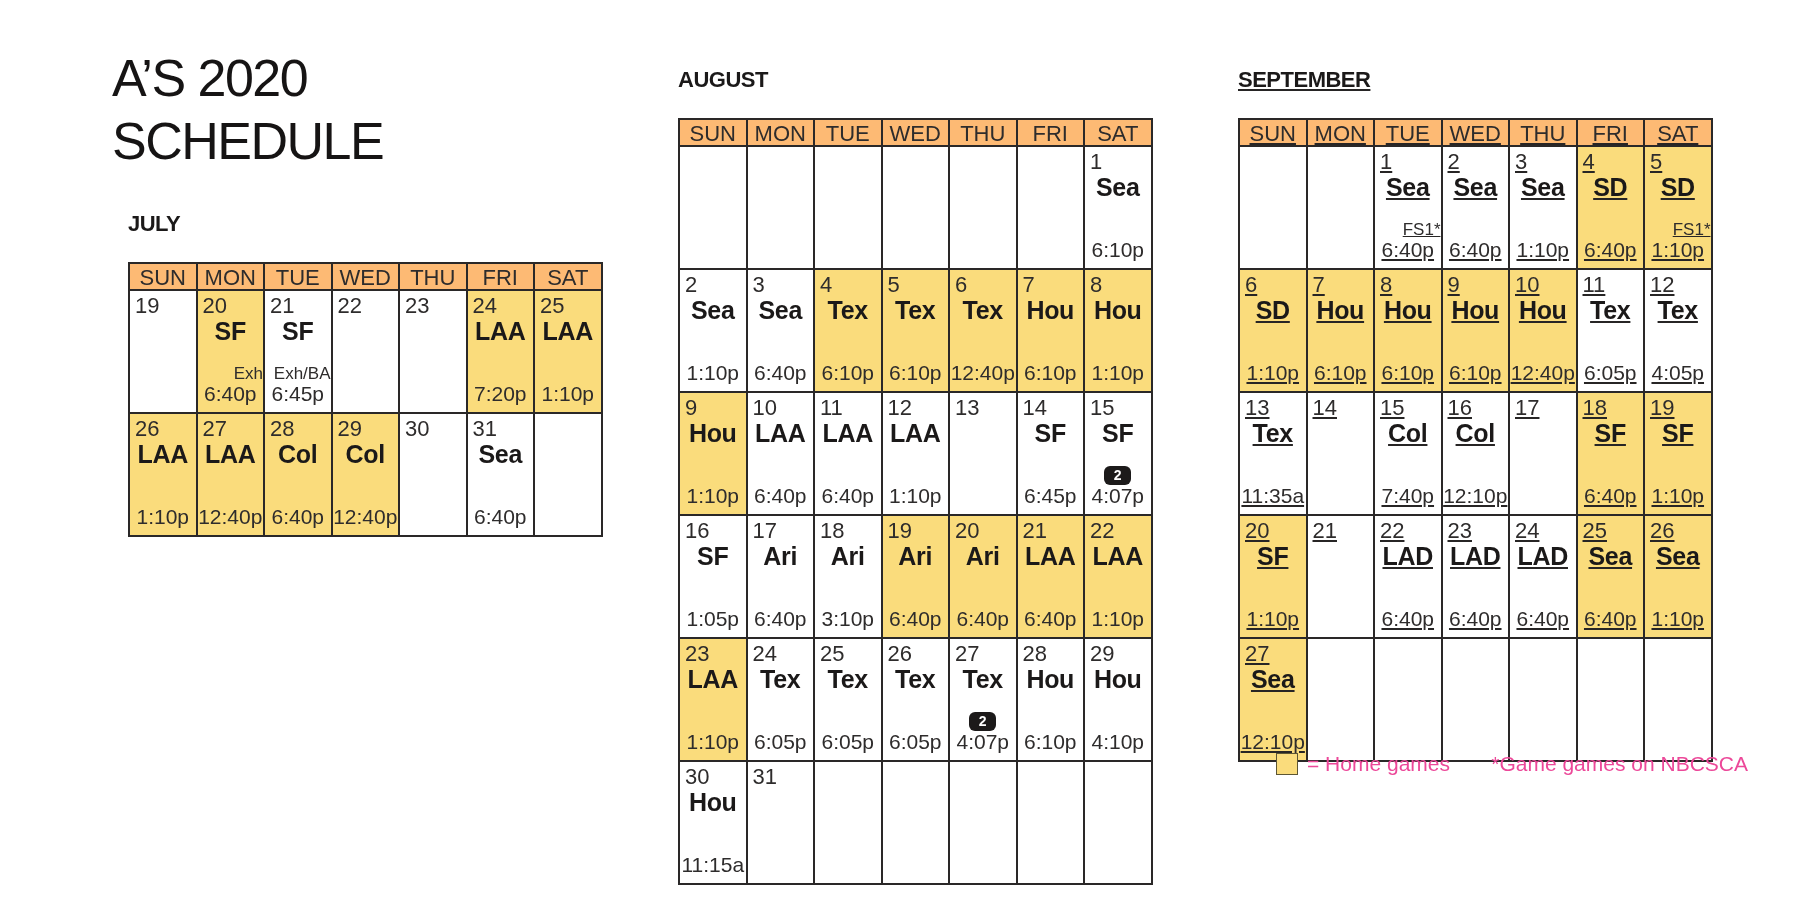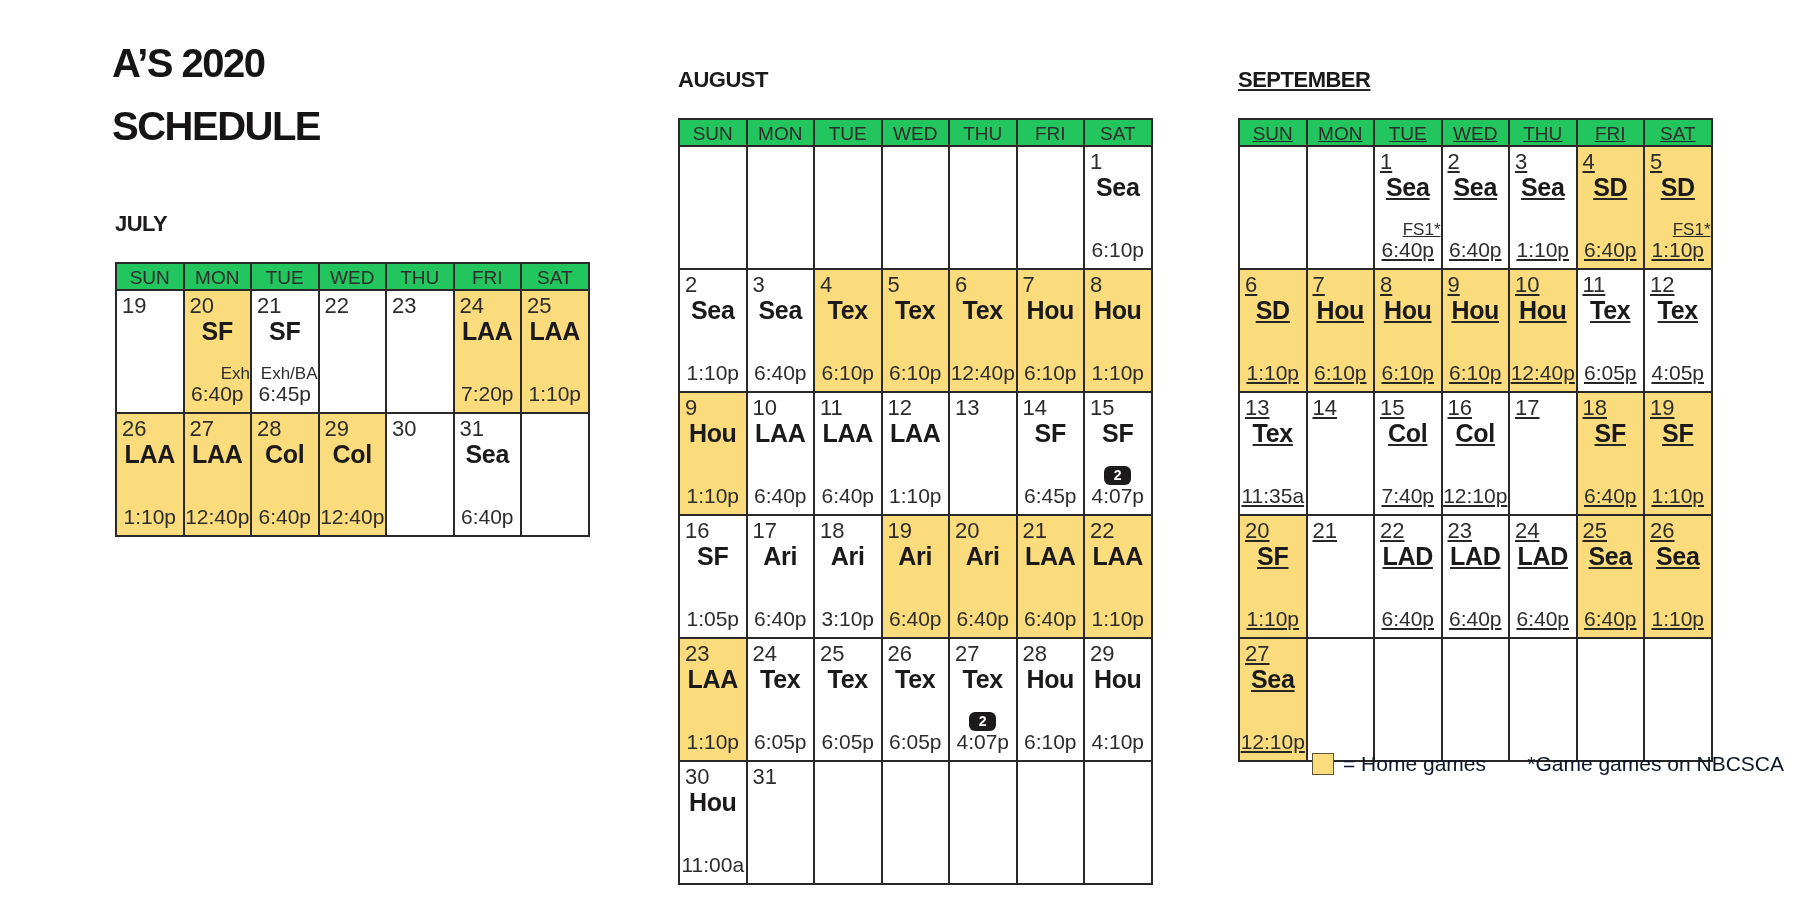--- a/index.html
+++ b/index.html
@@ -3,80 +3,80 @@
 <meta charset="utf-8">
 <style>
   html,body{margin:0;padding:0;}
   body{
     width:1800px;height:900px;position:relative;background:#ffffff;
     font-family:"Liberation Sans", sans-serif;color:#272525;overflow:hidden;
   }
   :root{ --home:#FADC7C; --line:#2a2828; }
 
   .main-title{
-    position:absolute;left:112px;top:32px;
-    font-size:40px;line-height:63px;font-weight:700;letter-spacing:-1.5px;
+    position:absolute;left:112px;top:47px;
+    font-size:52px;line-height:63px;font-weight:400;letter-spacing:-1.5px;
     color:#161414;
   }
   .month{position:absolute;}
   .month h2{
     margin:15px 0 19px 0;font-size:22px;line-height:38px;font-weight:800;
     letter-spacing:-0.5px;color:#1b1919;
   }
   .grid{
     display:grid;
     grid-template-columns:repeat(7,67.5px);
     border-top:2.5px solid var(--line);
     border-left:2.5px solid var(--line);
     background:#fff;
   }
   .hcell{
     border-right:2px solid var(--line);
     border-bottom:2px solid var(--line);
-    font-size:19px;line-height:27px;text-align:center;color:#2e2c2c;
-    background:#22c55e;
+    font-size:22px;line-height:27px;text-align:center;color:#2e2c2c;
+    background:#fdba74;
   }
   .gcell{
     border-right:2px solid var(--line);
     border-bottom:2px solid var(--line);
     display:flex;flex-direction:column;background:#fff;
     overflow:hidden;
   }
   .gcell.home{background:var(--home);}
   .date{font-size:22px;line-height:24px;padding:3px 0 0 5px;text-align:left;color:#2e2c2c;}
   .opp{font-size:25px;line-height:27px;font-weight:800;text-align:center;color:#1b1919;letter-spacing:-0.3px;}
   .note{font-size:17px;line-height:18px;text-align:right;color:#2e2c2c;}
   .badge-wrap{text-align:center;line-height:20px;}
   .badge2{
     display:inline-block;background:#1c1a1a;color:#fff;border-radius:6px;
     width:27px;height:19px;font-size:14px;line-height:19px;font-weight:bold;text-align:center;
   }
   .time{font-size:21px;line-height:22px;text-align:center;padding-bottom:7px;color:#2e2c2c;white-space:nowrap;}
   .push{margin-top:auto;}
 
   .legend{
-    position:absolute;left:1312px;top:752px;width:472px;
+    position:absolute;left:1276px;top:752px;width:472px;
     display:flex;align-items:center;justify-content:space-between;
-    font-size:21px;color:#0f172a;
+    font-size:21px;color:#ec4899;
   }
   .legend .left{display:flex;align-items:center;gap:9px;}
   .swatch{
     width:22px;height:22px;background:var(--home);
     border:1.5px solid #5d5634;display:inline-block;box-sizing:border-box;
   }
 </style>
 </head>
 <body>
 
 <div class="main-title">
   <div>A’S 2020</div>
   <div>SCHEDULE</div>
 </div>
 
-<section class="month" style="left:115px;top:190px;">
+<section class="month" style="left:128px;top:190px;">
   <h2>JULY</h2>
   <div class="grid" style="grid-template-rows: 27px repeat(2, 123px);">
       <div class="hcell">SUN</div>
       <div class="hcell">MON</div>
       <div class="hcell">TUE</div>
       <div class="hcell">WED</div>
       <div class="hcell">THU</div>
       <div class="hcell">FRI</div>
       <div class="hcell">SAT</div>
       <div class="gcell">
@@ -299,21 +299,21 @@
         <div class="time push">6:10p</div>
       </div>
       <div class="gcell">
         <div class="date">29</div>
         <div class="opp">Hou</div>
         <div class="time push">4:10p</div>
       </div>
       <div class="gcell">
         <div class="date">30</div>
         <div class="opp">Hou</div>
-        <div class="time push">11:00a</div>
+        <div class="time push">11:15a</div>
       </div>
       <div class="gcell">
         <div class="date">31</div>
       </div>
       <div class="gcell"></div>
       <div class="gcell"></div>
       <div class="gcell"></div>
       <div class="gcell"></div>
       <div class="gcell"></div>
     </div>

